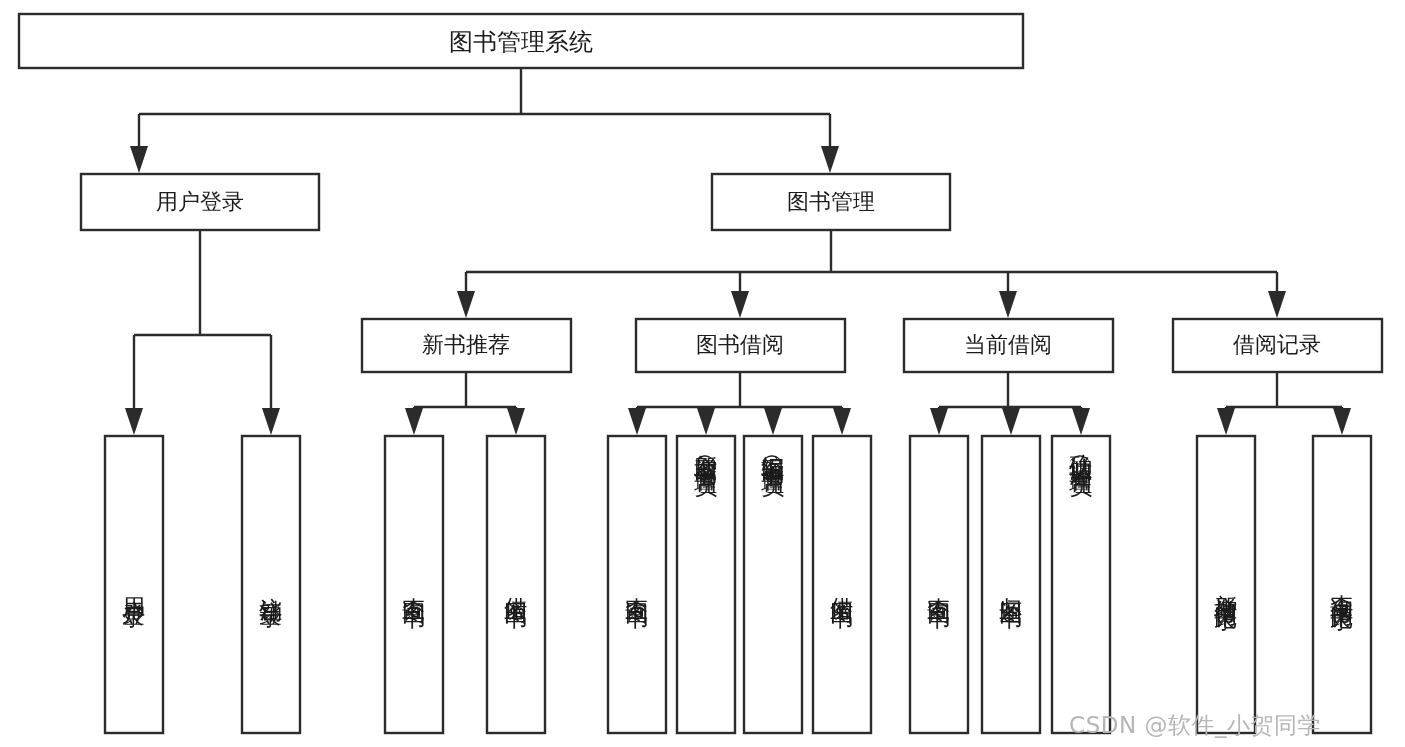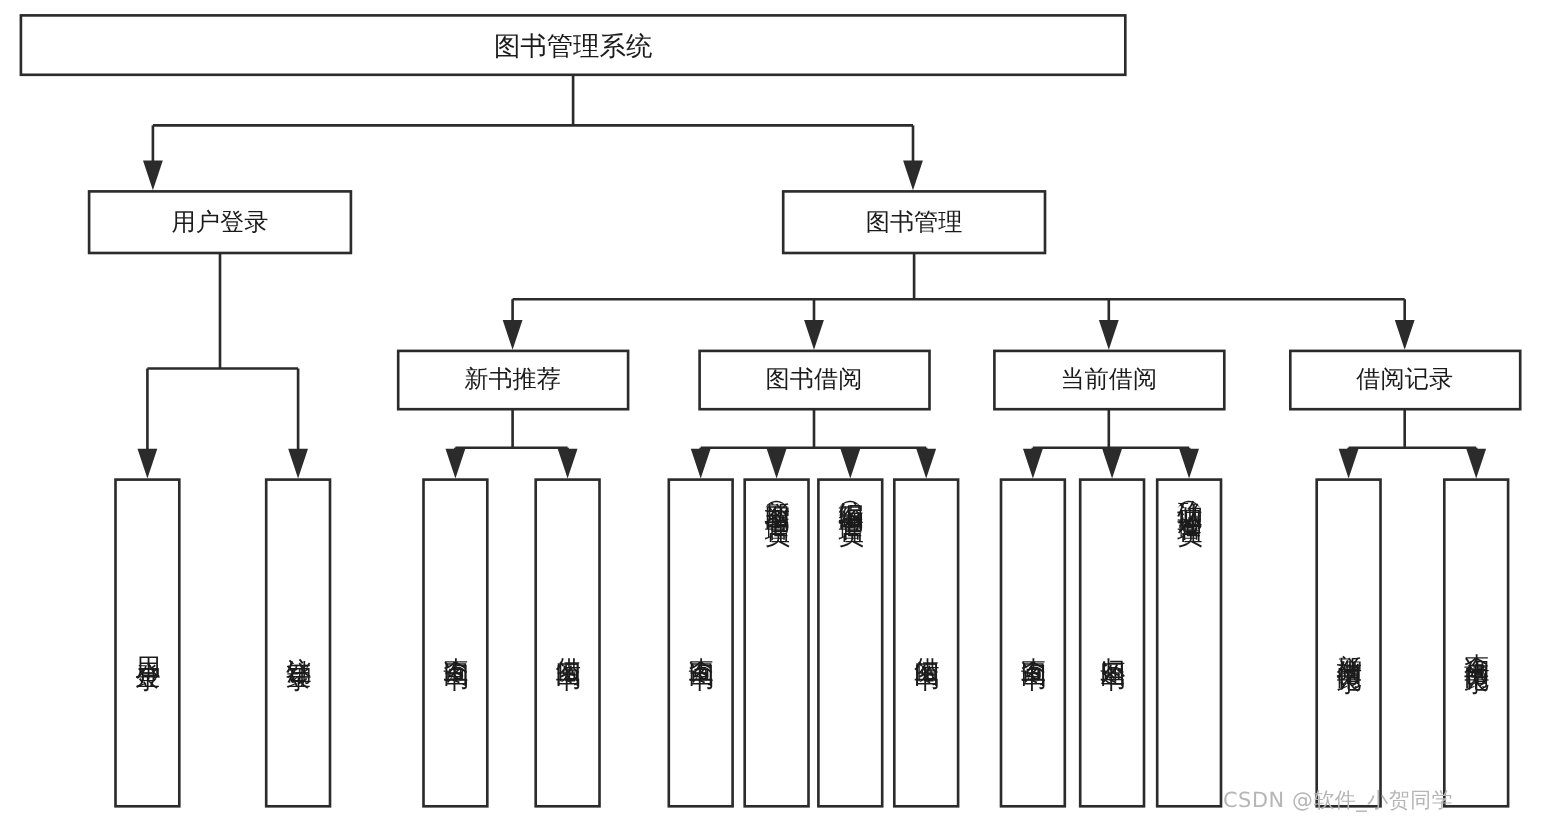--- a/index.html
+++ b/index.html
@@ -75,21 +75,21 @@
     letter-spacing: 3px;
     color: #1b1b1b;
     white-space: nowrap;
     text-align: center;
   }
   .watermark {
     position: absolute;
     right: 8px;
     bottom: 6px;
     font-family: "DejaVu Sans", "Liberation Sans", sans-serif;
-    font-size: 19px;
+    font-size: 23px;
     color: #b6b6b6;
     white-space: nowrap;
     letter-spacing: 0.5px;
   }
 </style>
 </head>
 <body>
 
 <div id="diagram-root">
 

